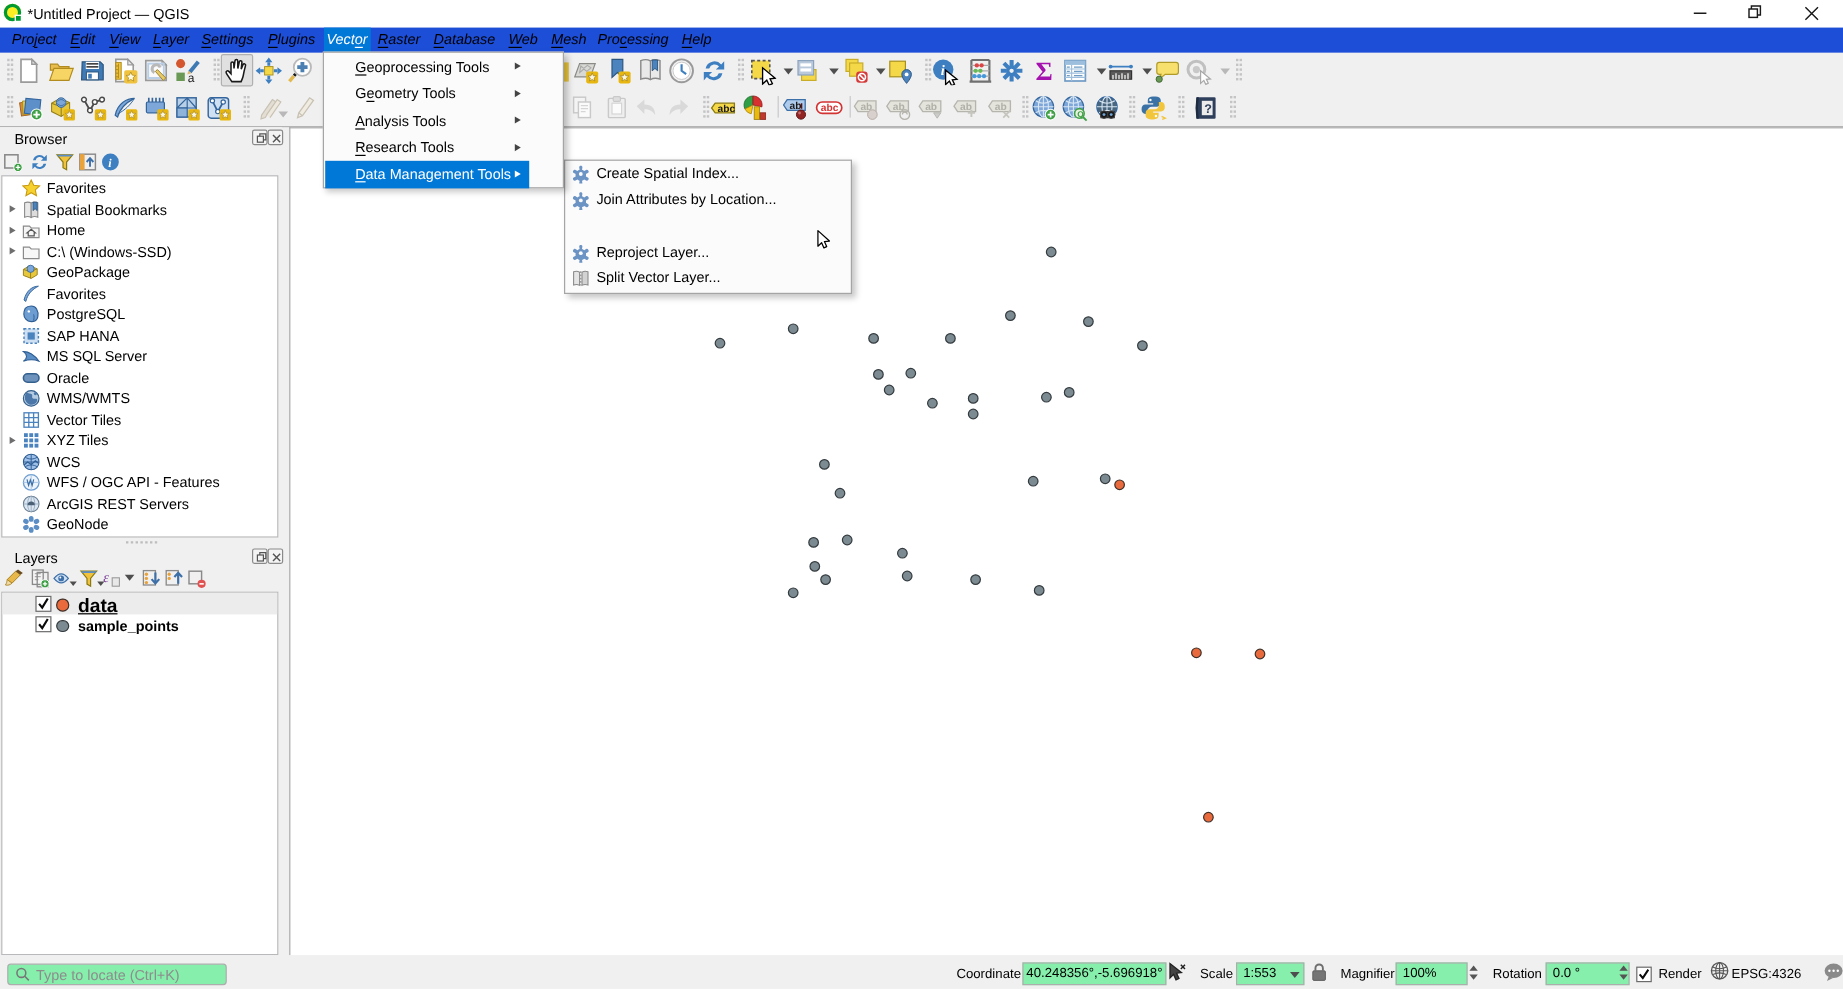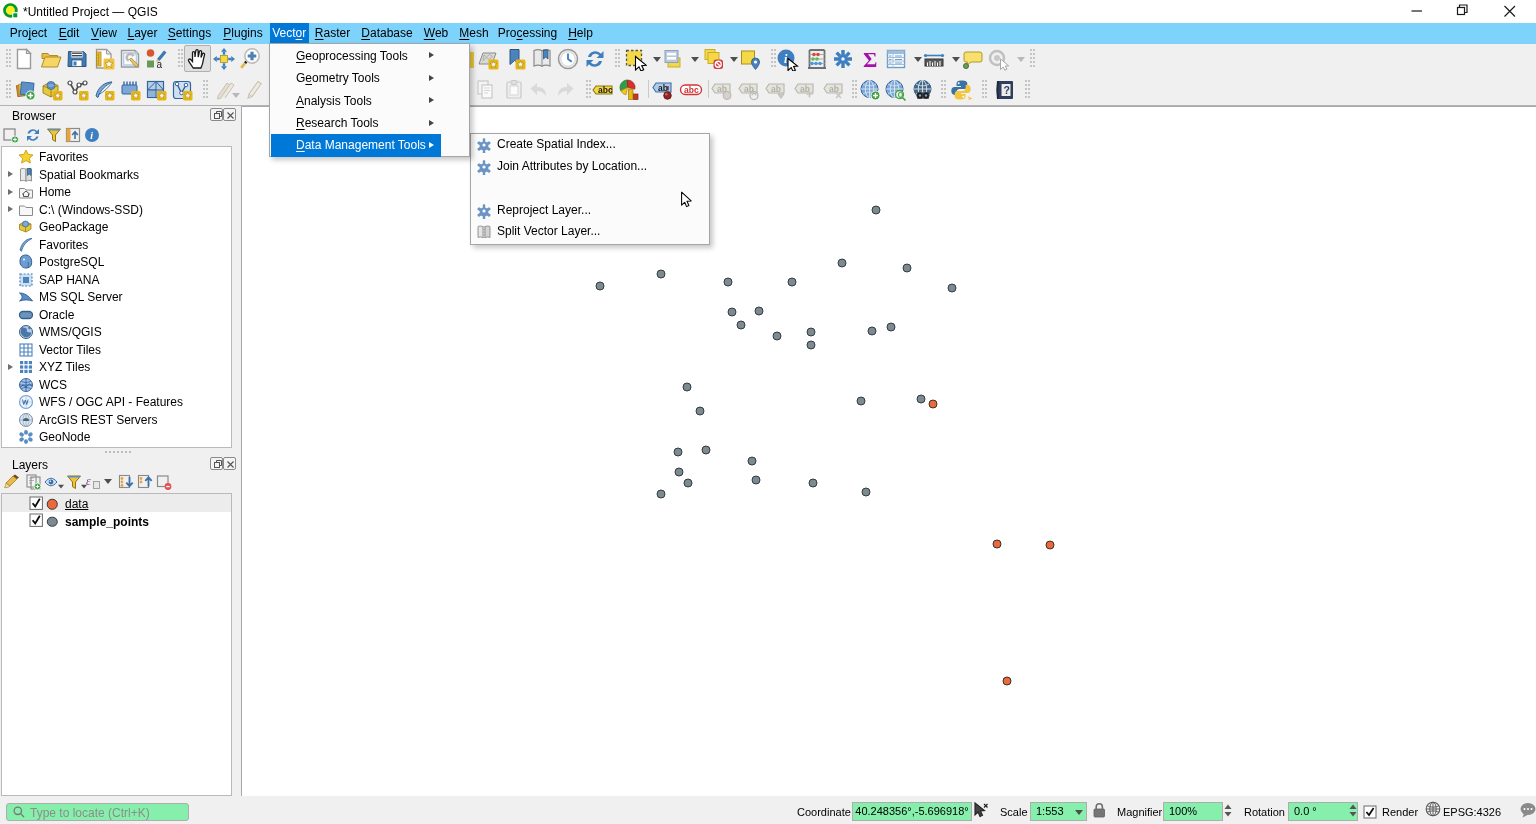--- a/index.html
+++ b/index.html
@@ -1,20 +1,20 @@
 <!DOCTYPE html>
 <html><head>
 <meta charset="utf-8">
 <style>
 * { margin:0; padding:0; box-sizing:border-box; }
 html,body { width:1536px; height:824px; overflow:hidden; }
 body { font-family:"Liberation Sans", sans-serif; background:#f0f0f0; position:relative; }
 #titlebar { position:absolute; left:0; top:0; width:1536px; height:23px; background:#ffffff; }
 #title-text { position:absolute; left:23px; top:4.5px; font-size:12px; color:#000; }
-#menubar { position:absolute; left:0; top:23px; width:1536px; height:21px; background:#7dd3fc; font-size:12px; color:#000; }
+#menubar { position:absolute; left:0; top:23px; width:1536px; height:21px; background:#1d4ed8; font-size:12px; color:#000;font-style:italic; }
 .mi { position:absolute; top:0; height:21px; line-height:21px; text-align:center; }
 .mi.sel { background:#0078d7; color:#fff; }
 #toolbars { position:absolute; left:0; top:44px; width:1536px; height:62px; background:#f0f0f0; border-bottom:1px solid #b4b4b6; }
 .tb { position:absolute; width:24px; height:24px; }
 .drop { position:absolute; width:0; height:0; border-left:4.5px solid transparent; border-right:4.5px solid transparent; border-top:5px solid #4e4e4e; }
 .drop.dis { border-top-color:#b8b8b8; }
 .grip { position:absolute; width:5px; border-left:2px dotted #c4c4c6; border-right:2px dotted #c4c4c6; height:18px; }
 .vsep { position:absolute; width:1px; background:#c9c9cb; height:18px; }
 #dock { position:absolute; left:0; top:106px; width:235px; height:690px; background:#f0f0f0; }
 .paneltitle { font-size:12px; color:#000; }
@@ -523,21 +523,21 @@
             <rect x="1.5" y="4.5" width="13" height="7" rx="3.5" fill="#6d93bd" stroke="#34608e" stroke-width="1.3"></rect>
           </svg></div>
         <div class="lbl">Oracle</div>
       </div>
 <div class="trow" style="top:176.5px">
         <div class="tic"><svg width="16" height="16" viewBox="0 0 16 16">
             <circle cx="8" cy="8" r="6.5" fill="#b5cce2" stroke="#33608c" stroke-width="1"></circle>
             <path d="M4 3 c1.5 1 3.5.5 4.5 1.5 1 1-.5 2.5 1 3.5 1.5 1 3-.5 3.5 1 .4 1.2-.8 2.8-2 3.5-1.5.9-3.5 1.2-5 .3-2-1.2-3.5-3.3-3.3-5.6.1-1.7.6-3.2 1.3-4.2z" fill="#4a76a8"></path>
             <circle cx="11.5" cy="4" r="1.3" fill="#4a76a8"></circle>
           </svg></div>
-        <div class="lbl">WMS/QGIS</div>
+        <div class="lbl">WMS/WMTS</div>
       </div>
 <div class="trow" style="top:194.0px">
         <div class="tic"><svg width="16" height="16" viewBox="0 0 16 16">
             <g fill="none" stroke="#4b83bf" stroke-width="1.1">
               <rect x="2" y="2" width="12" height="12"></rect>
               <path d="M2 6 h12 M2 10 h12 M6 2 v12 M10 2 v12"></path>
             </g>
           </svg></div>
         <div class="lbl">Vector Tiles</div>
       </div>
@@ -657,21 +657,21 @@
 <div class="drop" style="left:103.5px;top:25px"></div>
 <div class="drop" style="left:57px;top:30px;transform:scale(0.75)"></div>
 <div class="drop" style="left:79.5px;top:30px;transform:scale(0.75)"></div>
 <div id="layers-list">
 <div style="position:absolute;left:0;top:0.5px;width:229px;height:17.5px;background:#ececec"></div>
 <div style="position:absolute;left:27px;top:2px"><svg width="15" height="15" viewBox="0 0 15 15">
             <rect x="1" y="1" width="12.4" height="12.4" fill="#fff" stroke="#6b6b6b" stroke-width="1"></rect>
             <path d="M3.6 7.2 L6.2 10.4 L10.8 2.8" stroke="#0a0a0a" stroke-width="1.8" fill="none"></path>
           </svg></div>
 <div class="odot" style="left:50px;top:10.5px;width:10.5px;height:10.5px"></div>
-<div style="position:absolute;left:63px;top:3.5px;font-size:12px;font-weight:normal;text-decoration:underline">data</div>
+<div style="position:absolute;left:63px;top:3.5px;font-size:16px;font-weight:bold;text-decoration:underline">data</div>
 <div style="position:absolute;left:27px;top:19.5px"><svg width="15" height="15" viewBox="0 0 15 15">
             <rect x="1" y="1" width="12.4" height="12.4" fill="#fff" stroke="#6b6b6b" stroke-width="1"></rect>
             <path d="M3.6 7.2 L6.2 10.4 L10.8 2.8" stroke="#0a0a0a" stroke-width="1.8" fill="none"></path>
           </svg></div>
 <div class="dot" style="left:50px;top:28px;width:10.5px;height:10.5px"></div>
 <div style="position:absolute;left:63px;top:21px;font-size:12px;font-weight:bold">sample_points</div>
 </div>
     </div>
   </div>
 <div id="canvas">

